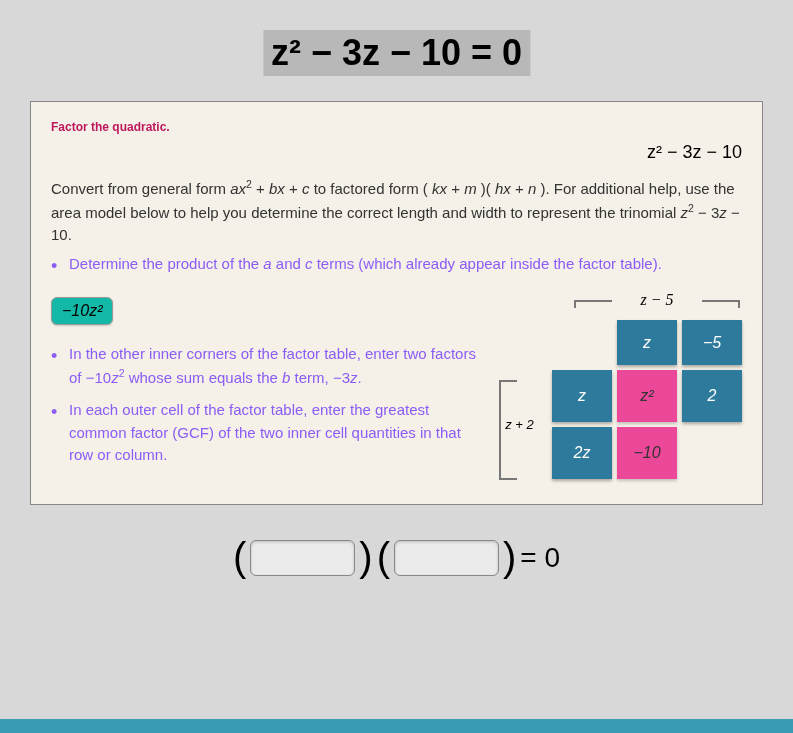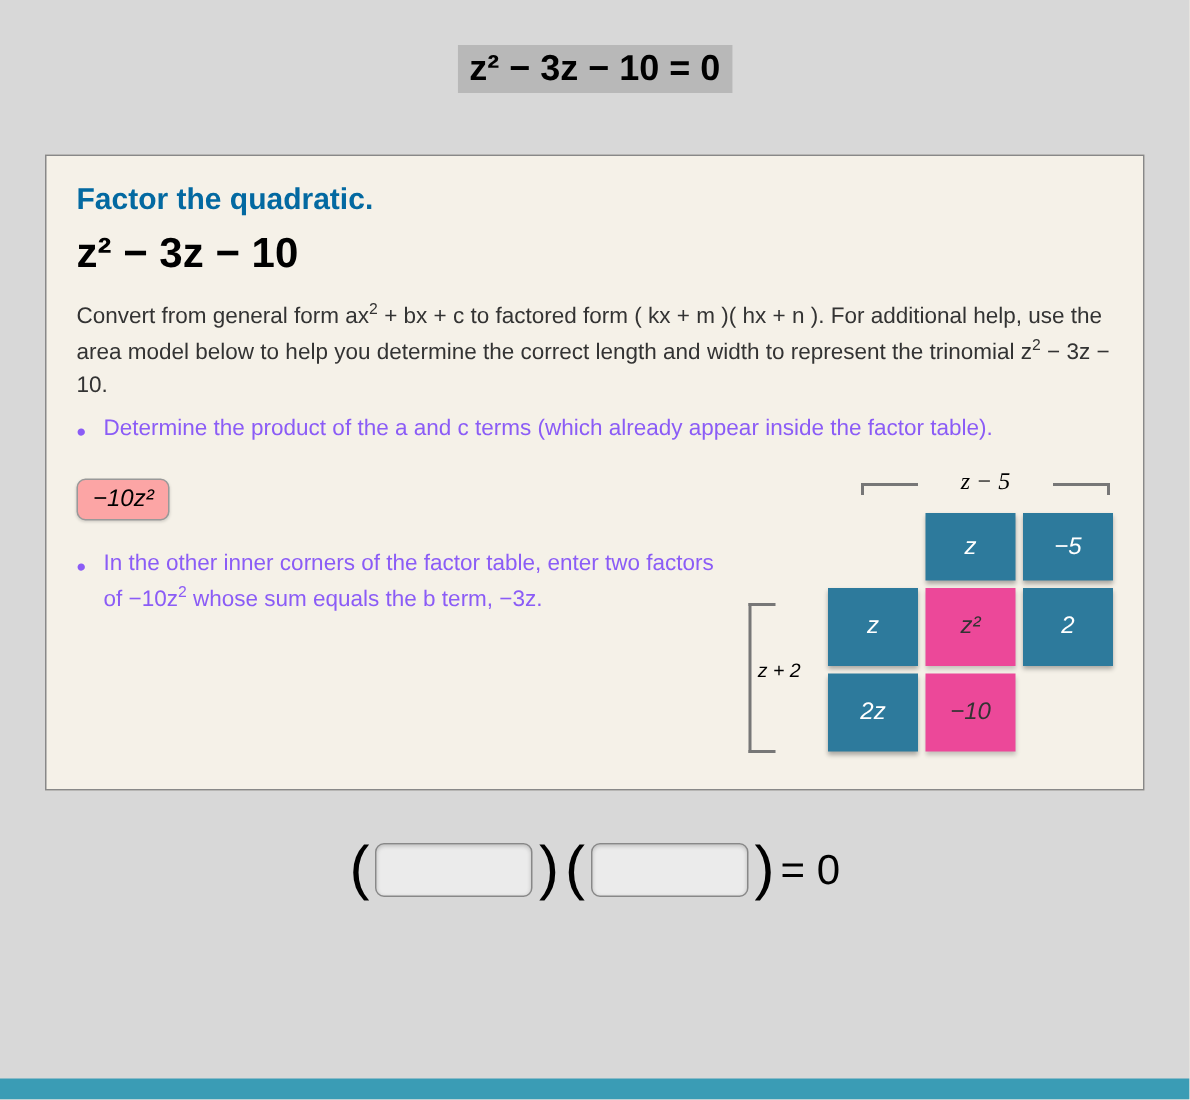--- a/index.html
+++ b/index.html
@@ -6,46 +6,46 @@
     body {
       font-family: 'Segoe UI', Arial, sans-serif;
       background: #d8d8d8;
       width: 793px;
       height: 733px;
       position: relative;
       padding: 20px 30px;
     }
     .equation-header {
       text-align: right;
-      font-size: 24px;
+      font-size: 36px;
       font-weight: bold;
-      margin: 10px auto 41px;
+      margin: 10px auto 25px;
       display: inline-block;
       background: #b8b8b8;
       padding: 2px 8px;
       position: relative;
       left: 50%;
       transform: translateX(-50%);
     }
     .panel {
       background: #f5f1e8;
       border: 1px solid #888;
       padding: 18px 20px 25px;
       position: relative;
     }
     .panel-title {
       font-weight: bold;
-      font-size: 20px;
+      font-size: 12px;
       margin-bottom: 8px;
-      color: #0369a1;
+      color: #be185d;
     }
     .expression {
-      text-align: left;
-      font-size: 28px;
-      font-weight: bold;
+      text-align: right;
+      font-size: 18px;
+      font-weight: normal;
       margin: 6px 0 14px;
     }
     .para {
       font-size: 15px;
       color: #333;
       line-height: 1.5;
       margin-bottom: 6px;
     }
     .content-row {
       display: flex;
@@ -59,30 +59,30 @@
     .product-row {
       display: flex;
       align-items: center;
       gap: 10px;
       margin: 12px 0 18px;
       font-size: 15px;
     }
     .input-box {
       border: 1px solid #999;
       border-radius: 6px;
-      background: #fca5a5;
+      background: #14b8a6;
       padding: 4px 10px;
       font-size: 16px;
       font-style: italic;
       box-shadow: 0 1px 2px rgba(0,0,0,0.15);
       min-width: 60px;
       text-align: center;
     }
     sup { font-size: 0.7em; }
-    .i { }
+    .i { font-style: italic; }
     
     .ft-wrapper { position: relative; padding-top: 35px; padding-left: 0; }
     .top-bracket {
       position: absolute;
       top: 6px;
       right: 10px;
       width: 150px;
       text-align: center;
       font-size: 16px;
       font-style: italic;
@@ -178,20 +178,21 @@
     <li id="b1">Determine the product of the <span class="i">a</span> and <span class="i">c</span> terms (which already appear inside the factor table).</li>
   </ul>
 
   <div class="content-row">
     <div class="left-col">
       <div class="product-row">
         <span class="input-box">−10z²</span>
       </div>
       <ul>
         <li id="b2">In the other inner corners of the factor table, enter two factors of −10<span class="i">z</span><sup>2</sup> whose sum equals the <span class="i">b</span> term, −3<span class="i">z</span>.</li>
+        <li id="b3">In each outer cell of the factor table, enter the greatest common factor (GCF) of the two inner cell quantities in that row or column.</li>
       </ul>
     </div>
     <div class="right-col">
       <div class="ft-wrapper">
         <div class="top-bracket"><span>z − 5</span><span class="bl"></span><span class="br"></span></div>
         <div class="left-bracket"></div>
         <div class="ft">
           <div></div>
             <div></div>
           <div class="cell hdr">z</div>

